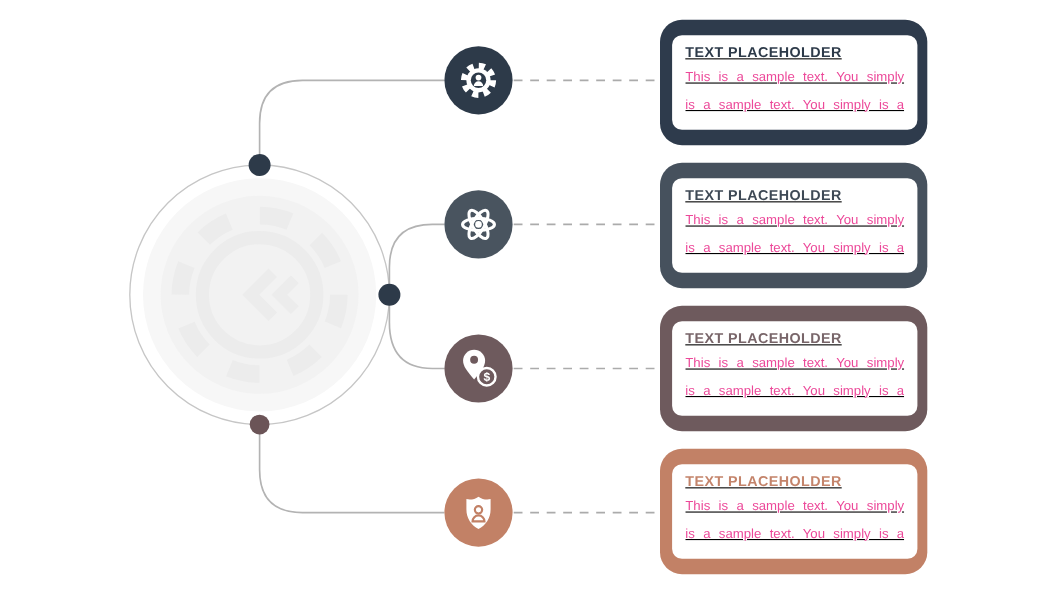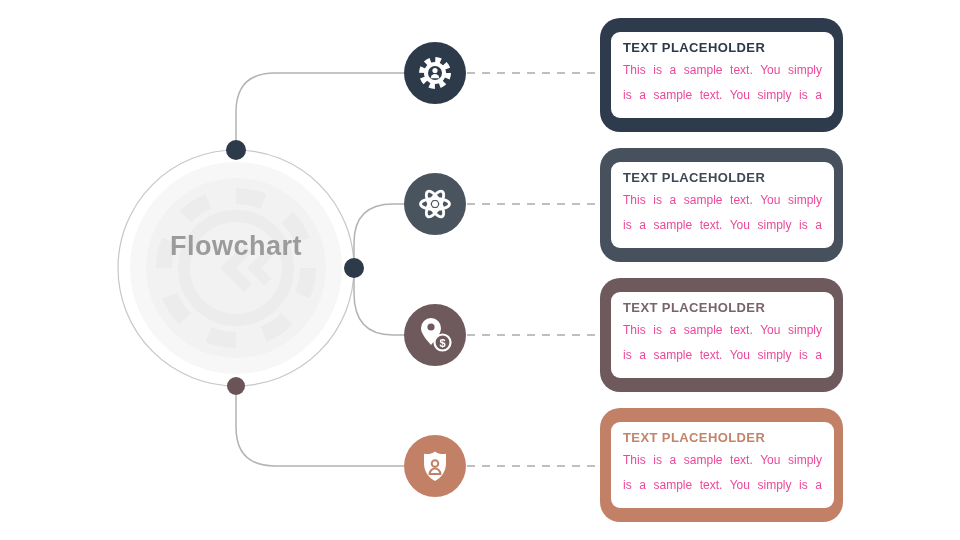--- a/index.html
+++ b/index.html
@@ -20,21 +20,21 @@
     position:absolute; width:62px; height:62px; border-radius:50%;
     display:flex; align-items:center; justify-content:center;
   }
   .card {
     position:absolute; left:600px; width:243px; height:114px;
     border-radius:20px;
   }
   .card-inner {
     position:absolute; left:11px; top:14px; right:9px; bottom:14px;
     background:#ffffff; border-radius:9px; padding:4px 12px 0 12px;
-    box-sizing:border-box; overflow:hidden;
+    box-sizing:border-box; overflow:hidden;text-decoration:underline;
   }
   .card-title {
     font-size:13px; font-weight:bold; letter-spacing:0.4px;
     margin:4px 0 3px 0; white-space:nowrap;
   }
   .card-line {
     font-size:12px; color:#ec4899; line-height:24.5px;
     text-align:justify; text-align-last:justify; white-space:nowrap;
     overflow:hidden; height:24.5px;
   }
@@ -67,21 +67,20 @@
 
     <g stroke="#ababab" stroke-width="1.5" stroke-dasharray="8 7">
       <line x1="467" y1="73" x2="600" y2="73"></line>
       <line x1="467" y1="204" x2="600" y2="204"></line>
       <line x1="467" y1="335" x2="600" y2="335"></line>
       <line x1="467" y1="466" x2="600" y2="466"></line>
     </g>
   </svg>
 
   <div class="center-title">
-    <div>Flowchart</div>
   </div>
 
   <div class="dot dot-lg" style="left: 226px; top: 140px; background-color: rgb(45, 58, 73);"></div>
   <div class="dot dot-lg" style="left: 344px; top: 258px; background-color: rgb(45, 58, 73);"></div>
   <div class="dot dot-sm" style="left: 227px; top: 377px; background-color: rgb(107, 84, 87);"></div>
 
   <div class="node" style="left: 404px; top: 42px; background-color: rgb(45, 58, 73); color: rgb(45, 58, 73);">
     <svg width="44" height="44" viewBox="-22 -22 44 44">
       <circle r="12.5" fill="none" stroke="#fff" stroke-width="7" stroke-dasharray="5.2 4.6"></circle>
       <circle r="11" fill="#fff"></circle>

